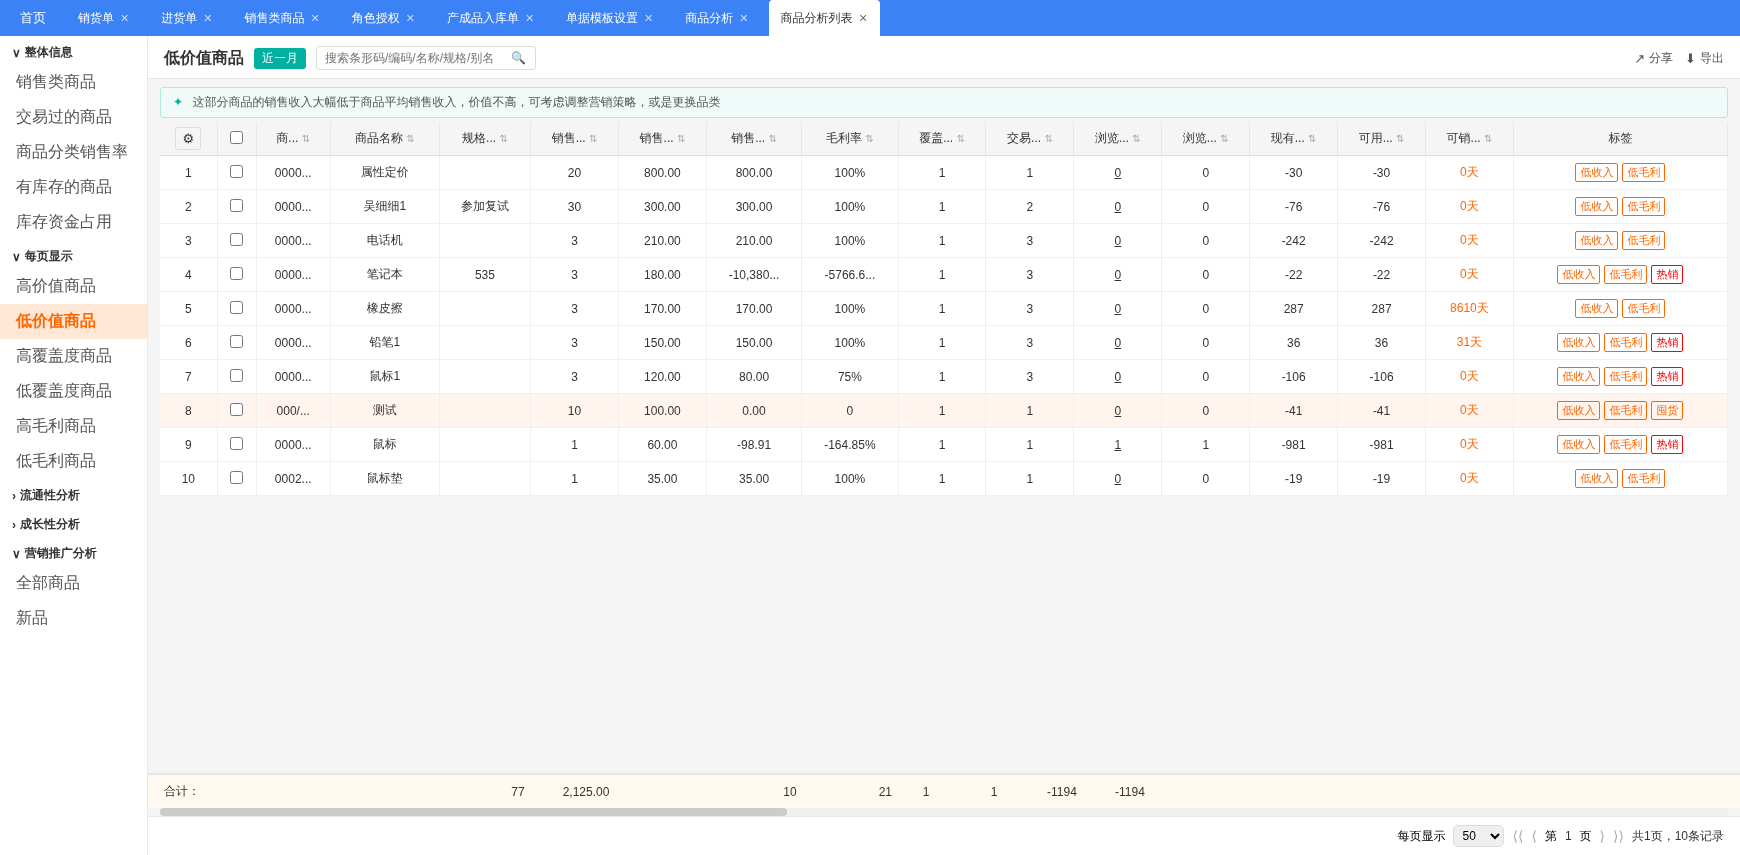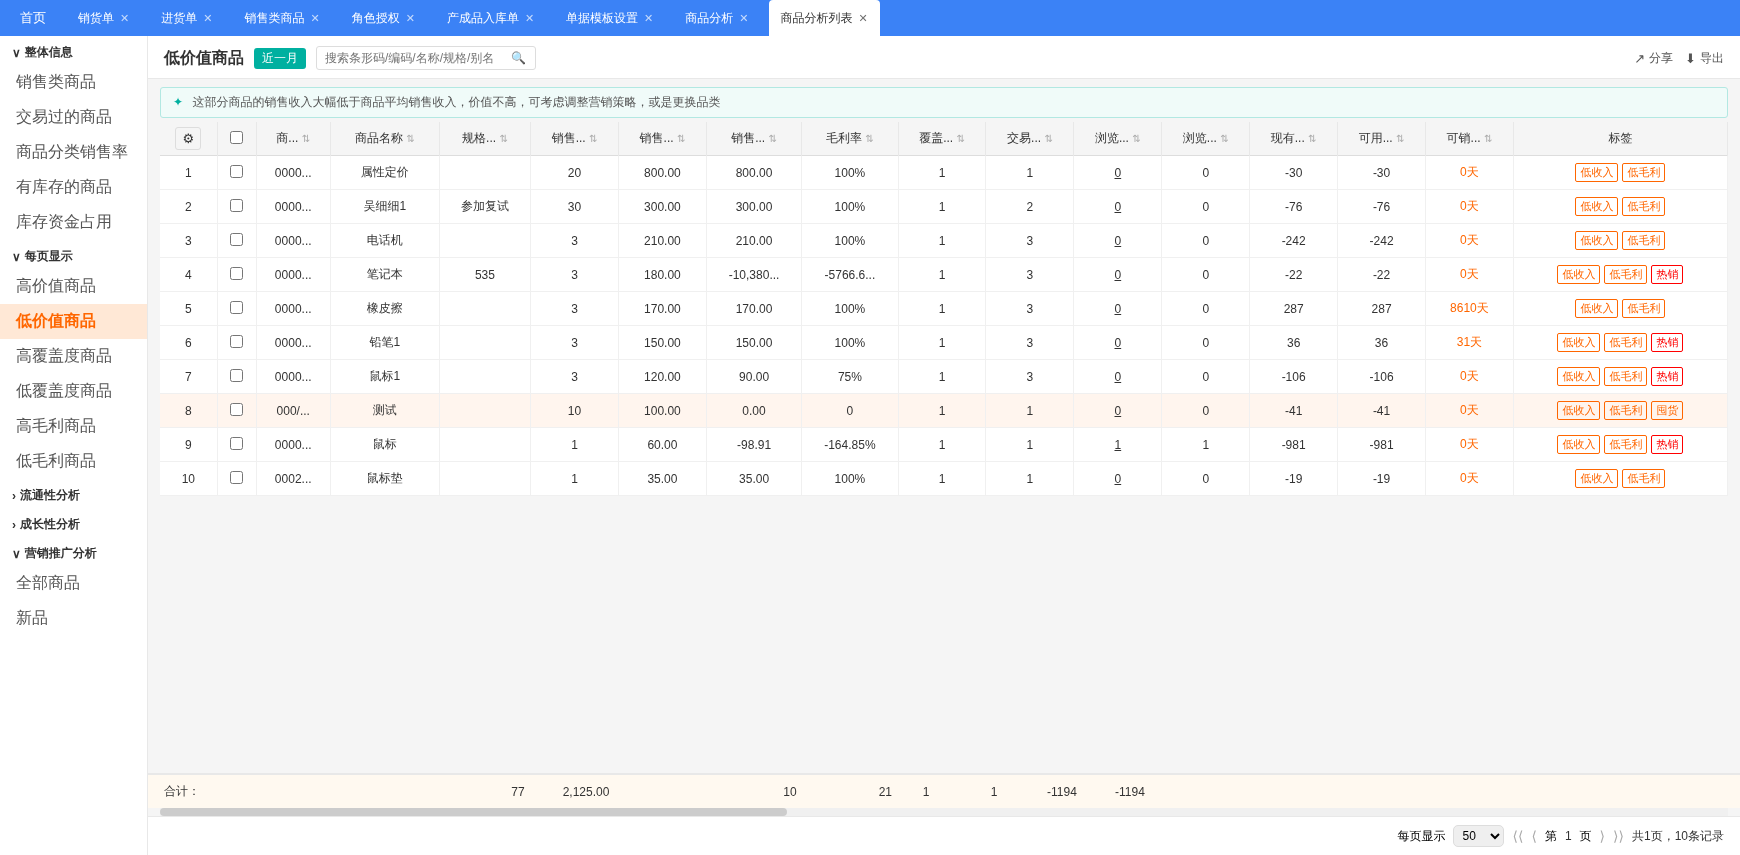--- a/index.html
+++ b/index.html
@@ -489,21 +489,21 @@
     <td><span class="tag-badge tag-low-income" style="color:#ff6600;border-color:#ff6600;">低收入</span><span class="tag-badge tag-low-income" style="color:#ff6600;border-color:#ff6600;">低毛利</span><span class="tag-badge tag-low-income" style="color:#ff0000;border-color:#ff0000;">热销</span></td>
   </tr>
             <tr>
     <td>7</td>
     <td><input type="checkbox" style=""></td>
     <td>0000...</td>
     <td>鼠标1</td>
     <td></td>
     <td>3</td>
     <td>120.00</td>
-    <td>90.00</td>
+    <td>80.00</td>
     <td>75%</td>
     <td>1</td>
     <td>3</td>
     <td><span class="underline-link">0</span></td>
     <td>0</td>
     <td>-106</td>
     <td>-106</td>
     <td style="color:#ff6600;">0天</td>
     <td><span class="tag-badge tag-low-income" style="color:#ff6600;border-color:#ff6600;">低收入</span><span class="tag-badge tag-low-income" style="color:#ff6600;border-color:#ff6600;">低毛利</span><span class="tag-badge tag-low-income" style="color:#ff0000;border-color:#ff0000;">热销</span></td>
   </tr>

